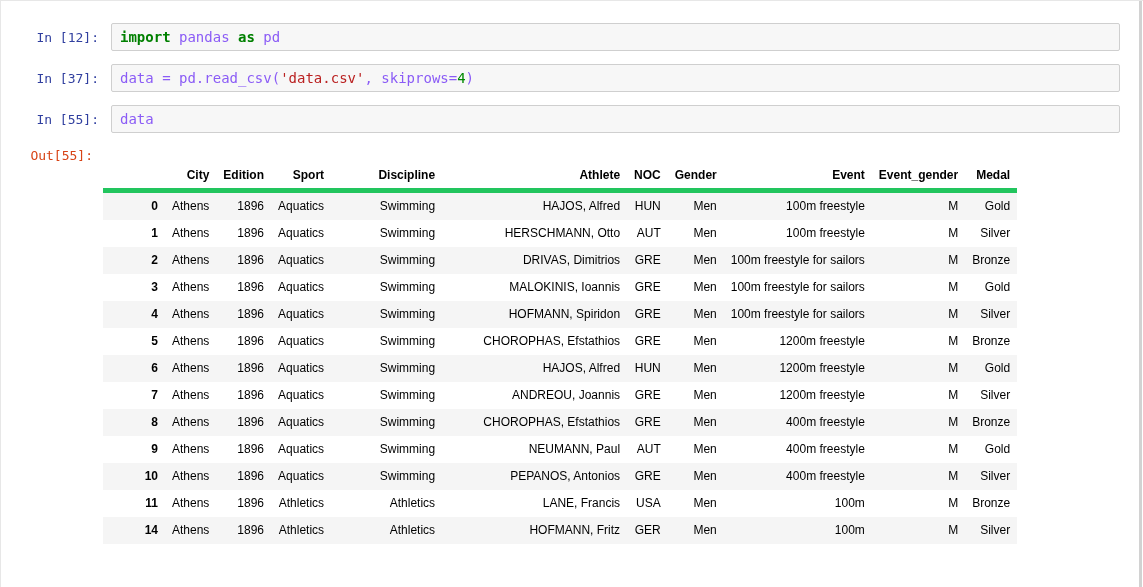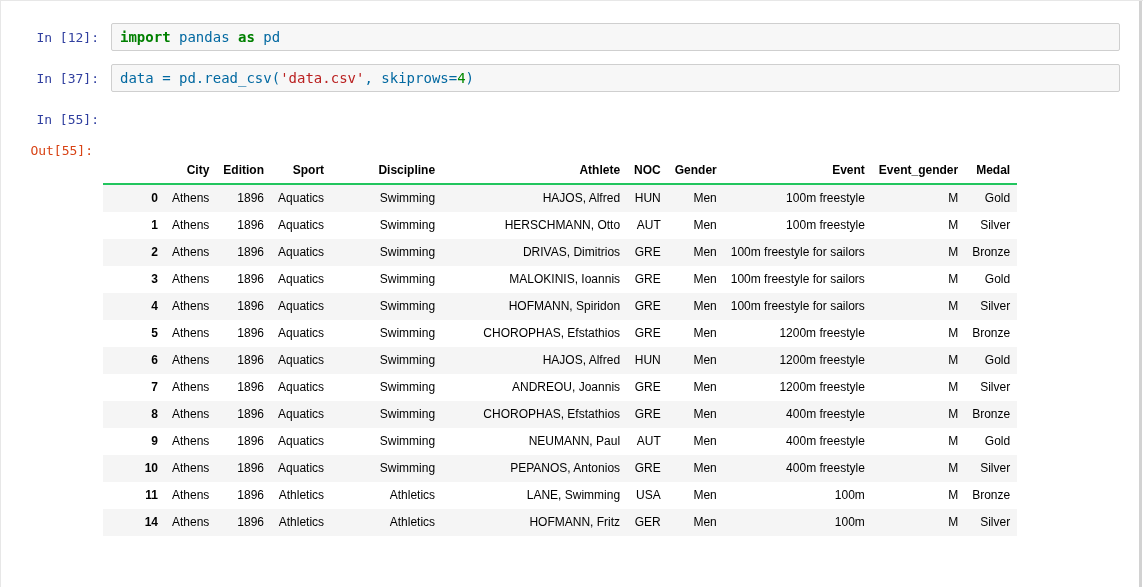--- a/index.html
+++ b/index.html
@@ -39,40 +39,40 @@
     border-radius: 2px;
     padding: 5px 8px;
     font-family: "DejaVu Sans Mono", monospace;
     font-size: 14px; line-height: 16px;
     white-space: pre;
     color: #000;
   }
   .tok-keyword { color: var(--keyword, #008000); font-weight: bold; }
   .tok-string  { color: var(--string, #BA2121); }
   .tok-number  { color: var(--number, #008800); }
-  .tok-plain   { color: #0369a1; }
+  .tok-plain   { color: #8b5cf6; }
   .output-row { display: flex; align-items: flex-start; margin-top: 6px; }
   .output-content { margin-left: 2px; margin-top: 17px; }
   table.dataframe {
     border-collapse: collapse;
     table-layout: fixed;
     font-size: 12px; line-height: 13px;
     color: #000;
   }
   table.dataframe th, table.dataframe td {
     padding: 7px;
     text-align: right;
     white-space: nowrap;
     overflow: hidden;
     border: none;
   }
   table.dataframe thead th {
     padding: 6px 7px;
     font-weight: bold;
-    border-bottom: 2px solid #22c55e;
+    border-bottom: 5px solid #22c55e;
     vertical-align: bottom;
   }
   table.dataframe tbody th { font-weight: bold; }
   table.dataframe tbody tr:nth-child(odd) { background: var(--stripe, #f5f5f5); }
   
   col.c-index { width: 62px; }
   col.c-0 { width: 48px; }   
   col.c-1 { width: 53px; }   
   col.c-2 { width: 59px; }   
   col.c-3 { width: 111px; }  
@@ -94,20 +94,21 @@
       <div class="input-box"><span class="tok-keyword">import</span><span class="tok-plain"> pandas </span><span class="tok-keyword">as</span><span class="tok-plain"> pd</span></div>
     </div>
 
     <div class="cell">
       <div class="prompt in-prompt">In [37]:</div>
       <div class="input-box"><span class="tok-plain">data = pd.read_csv(</span><span class="tok-string">'data.csv'</span><span class="tok-plain">, skiprows=</span><span class="tok-number">4</span><span class="tok-plain">)</span></div>
     </div>
 
     <div class="cell">
       <div class="prompt in-prompt">In [55]:</div>
+      <div class="input-box"><span class="tok-plain">data</span></div>
     </div>
 
     <div class="output-row">
       <div class="prompt out-prompt">Out[55]:</div>
       <div class="output-content">
         <table class="dataframe">
           <colgroup>
             <col class="c-index">
             <col class="c-0">
               <col class="c-1">
@@ -278,21 +279,21 @@
                 <td>400m freestyle</td>
                 <td>M</td>
                 <td>Silver</td>
               </tr>
               <tr>
                 <th>11</th>
                 <td>Athens</td>
                 <td>1896</td>
                 <td>Athletics</td>
                 <td>Athletics</td>
-                <td>LANE, Swimming</td>
+                <td>LANE, Francis</td>
                 <td>USA</td>
                 <td>Men</td>
                 <td>100m</td>
                 <td>M</td>
                 <td>Bronze</td>
               </tr>
               <tr>
                 <th>14</th>
                 <td>Athens</td>
                 <td>1896</td>

